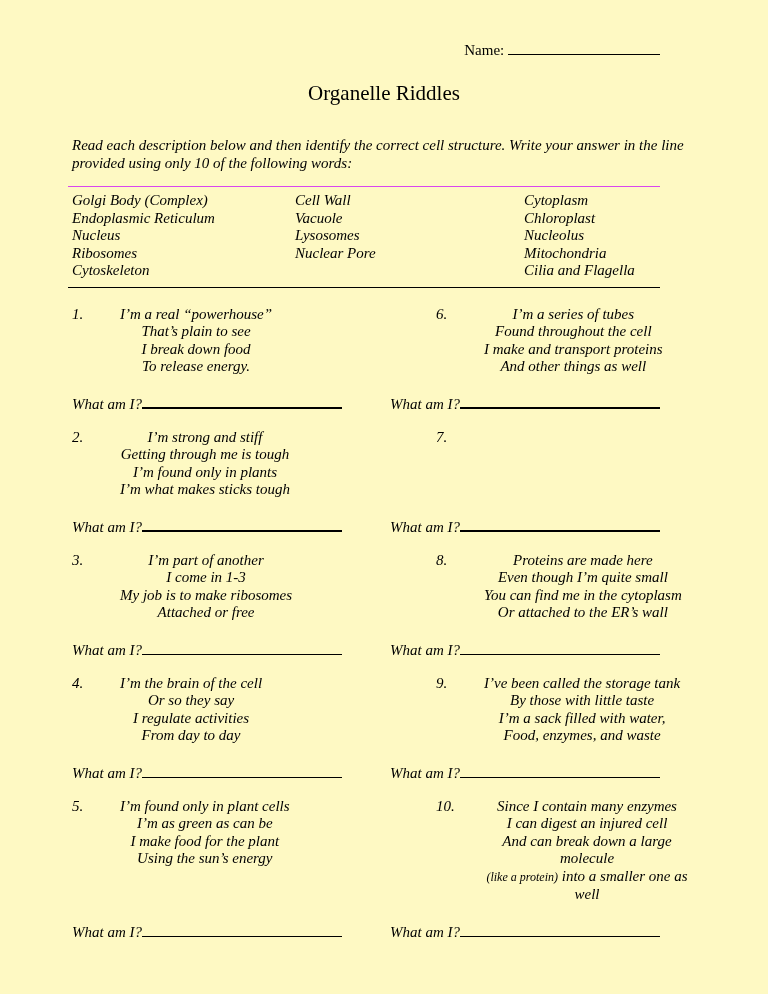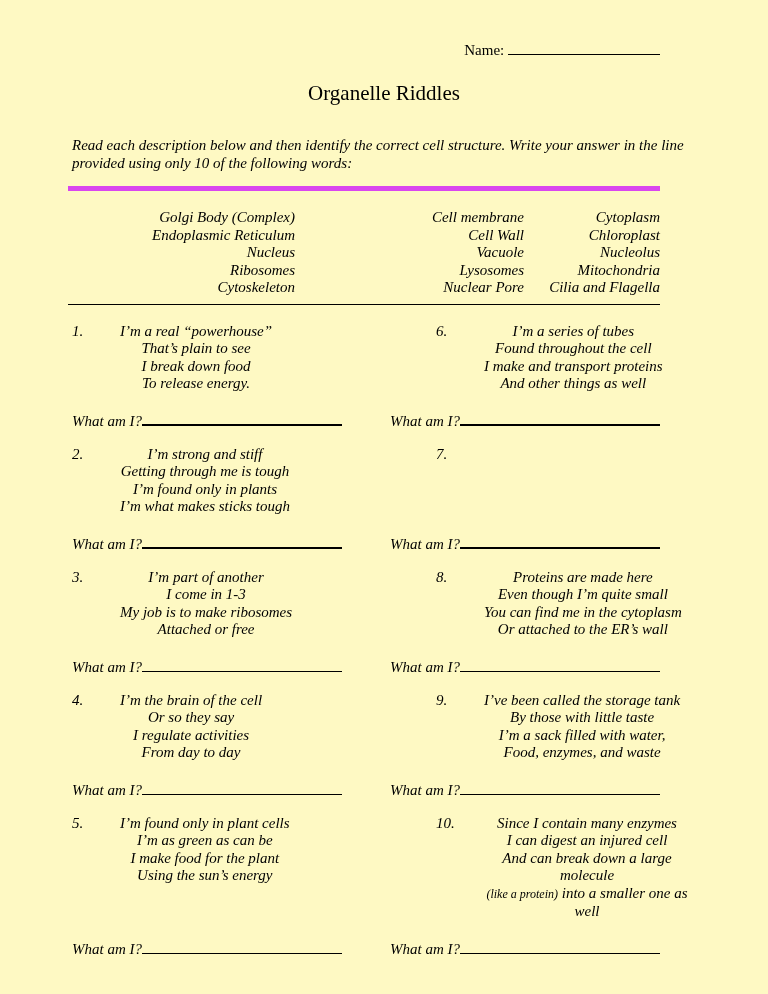--- a/index.html
+++ b/index.html
@@ -36,26 +36,25 @@
   .content { margin-left: 72px; margin-right: 78px; font-style: italic; }
   .instructions {
     margin-top: 31px;
     font-size: 15px;
     line-height: 1.18;
   }
   .wordbank {
     margin-top: 14px;
     margin-left: -4px;
     width: 592px;
-    border-top: 5px solid #d946ef;
+    border-top: 1px solid #d946ef;
     border-bottom: 1px solid #000;
-    padding: 18px 0 7px 4px;
+    padding: 5px 0 7px 4px;
     display: grid;
     grid-template-columns: 223px 229px 1fr;
-    text-align: right;
   }
   .wordbank .col div { line-height: 17.5px; }
   .riddles { margin-top: 18px; }
   .riddle-row {
     display: grid;
     grid-template-columns: 364px 1fr;
   }
   .riddle { display: flex; }
   .riddle .num { width: 48px; flex: none; }
   .riddle .lines div { line-height: 17.5px; text-align: center; }
@@ -87,21 +86,20 @@
 
     <div class="wordbank">
       <div class="col">
         <div>Golgi Body (Complex)</div>
         <div>Endoplasmic Reticulum</div>
         <div>Nucleus</div>
         <div>Ribosomes</div>
         <div>Cytoskeleton</div>
       </div>
       <div class="col">
-        <div>Cell membrane</div>
         <div>Cell Wall</div>
         <div>Vacuole</div>
         <div>Lysosomes</div>
         <div>Nuclear Pore</div>
       </div>
       <div class="col">
         <div>Cytoplasm</div>
         <div>Chloroplast</div>
         <div>Nucleolus</div>
         <div>Mitochondria</div>

